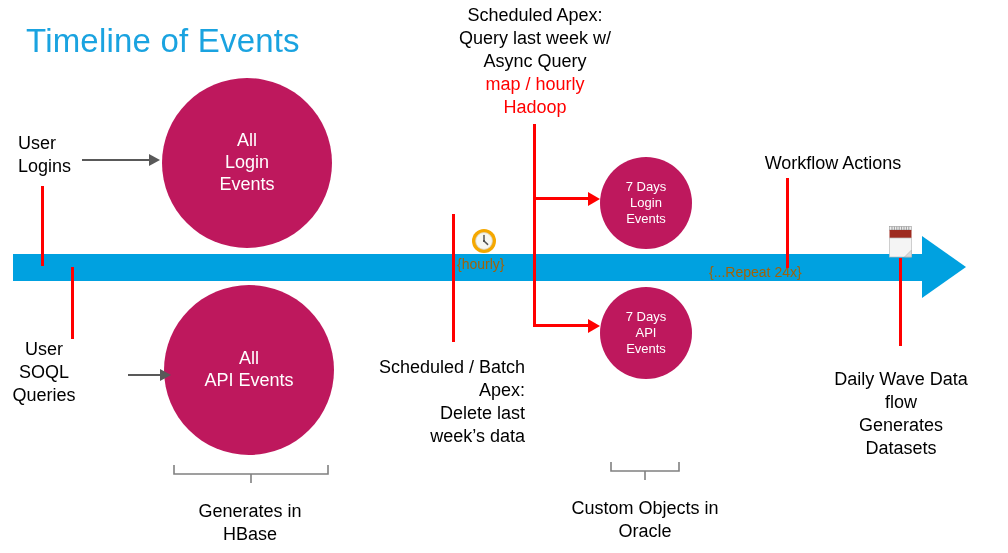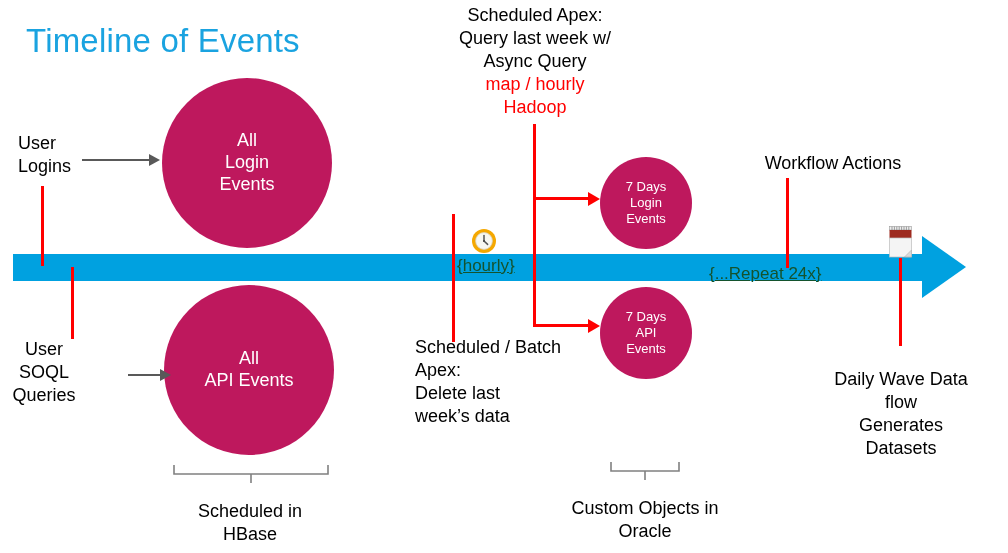--- a/index.html
+++ b/index.html
@@ -41,24 +41,23 @@
   #timeline-arrowhead {
     left: 922px;
     top: 236px;
     width: 0;
     height: 0;
     border-top: 31px solid transparent;
     border-bottom: 31px solid transparent;
     border-left: 44px solid #00a1e0;
   }
   .bar-label {
-    color: #14532d;
-    font-size: 17px;
+    color: #a16207;
+    font-size: 14px;
     white-space: nowrap;
-    text-decoration: underline;
   }
   #bar-label-hourly { left: 457px; top: 256px; }
   #bar-label-repeat { left: 709px; top: 264px; }
 
   
   .circle {
     border-radius: 50%;
     background: #be185d;
     display: flex;
     align-items: center;
@@ -93,21 +92,21 @@
     color: #000000;
     font-size: 18px;
     line-height: 1.28;
     white-space: nowrap;
   }
   .txt.center { text-align: center; }
 
   #label-user-logins   { left: 18px;  top: 132px; }
   #label-user-soql     { left: 44px;  top: 338px; text-align: center; transform: translateX(-50%); }
   #label-sched-apex-top{ left: 535px; top: 4px;   text-align: center; transform: translateX(-50%); }
-  #label-sched-batch   { left: 452px; top: 336px; text-align: left; transform: translateX(-50%); margin-left: 36px; }
+  #label-sched-batch   { left: 452px; top: 356px; text-align: right; transform: translateX(-50%); }
   #label-workflow      { left: 833px; top: 152px; text-align: center; transform: translateX(-50%); }
   #label-daily-wave    { left: 901px; top: 368px; text-align: center; transform: translateX(-50%); }
   #label-bigobjects    { left: 250px; top: 500px; text-align: center; transform: translateX(-50%); }
   #label-customobjects { left: 645px; top: 497px; text-align: center; transform: translateX(-50%); }
 
   
   .redline {
     background: #ff0000;
     width: 3px;
   }
@@ -241,21 +240,21 @@
   <div class="abs txt" id="label-sched-batch" style="white-space:pre-line">Scheduled / Batch
 Apex:
 Delete last
 week’s data</div>
 
   <div class="abs txt" id="label-workflow">Workflow Actions</div>
 
   <div class="abs txt" id="label-daily-wave" style="white-space:pre-line">Daily Wave Data flow
 Generates Datasets</div>
 
-  <div class="abs txt" id="label-bigobjects" style="white-space:pre-line">Scheduled in
+  <div class="abs txt" id="label-bigobjects" style="white-space:pre-line">Generates in
 HBase</div>
   <div class="abs txt" id="label-customobjects" style="white-space:pre-line">Custom Objects in
 Oracle</div>
 
   <div class="abs redline" id="red-user-logins"></div>
   <div class="abs redline" id="red-user-soql"></div>
   <div class="abs redline" id="red-sched-batch"></div>
   <div class="abs redline" id="red-workflow"></div>
   <div class="abs redline" id="red-notepad"></div>
 

